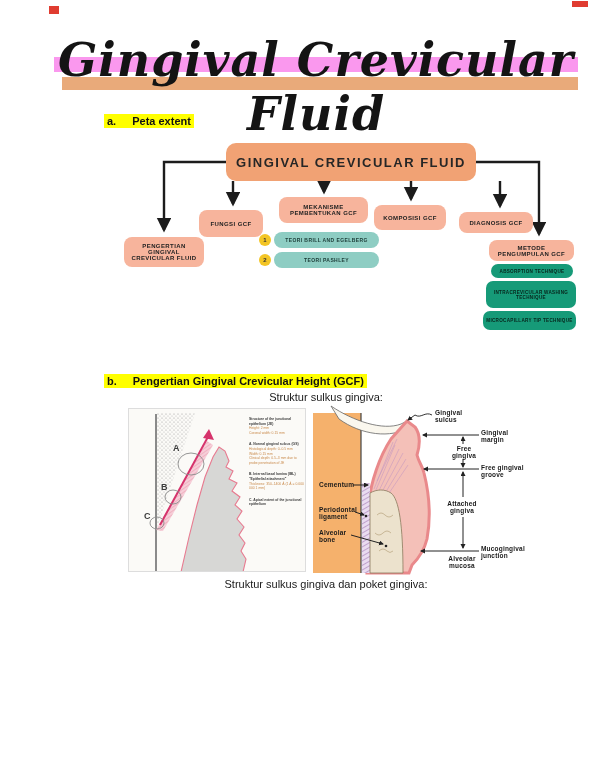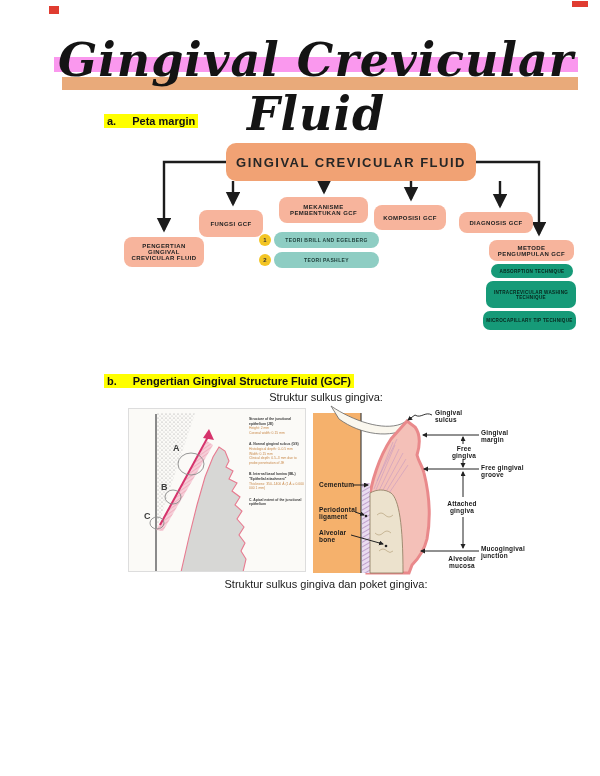--- a/index.html
+++ b/index.html
@@ -40,21 +40,21 @@
 <div class="page">
 
   <div class="abs corner-mark" style="left:33px;top:6px;width:10px;height:8px;"></div>
   <div class="abs corner-mark" style="left:556px;top:1px;width:16px;height:6px;"></div>
 
   <div class="abs stripe-pink"></div>
   <div class="abs stripe-orange"></div>
   <div class="abs main-title">Gingival Crevicular Fluid</div>
 
   <div class="abs" style="left:88px;top:111px;">
-    <span class="hl"><span class="lbl">a.</span><span>Peta margin</span></span>
+    <span class="hl"><span class="lbl">a.</span><span>Peta extent</span></span>
   </div>
 
   <div class="abs cmap">
     <svg width="600" height="205" style="position:absolute;left:0;top:0;">
       <defs>
         <marker id="ah" markerWidth="8" markerHeight="8" refX="5" refY="3" orient="auto">
           <path d="M0,0 L6,3 L0,6 Z" fill="#1c1c1c"></path>
         </marker>
       </defs>
 
@@ -80,21 +80,21 @@
     <div class="node teal" style="left:258px;top:97px;width:105px;height:16px;">TEORI BRILL AND EGELBERG</div>
     <div class="node numcirc" style="left:243px;top:119px;width:12px;height:12px;">2</div>
     <div class="node teal" style="left:258px;top:117px;width:105px;height:16px;">TEORI PASHLEY</div>
 
     <div class="node green" style="left:475px;top:129px;width:82px;height:14px;">ABSORPTION TECHNIQUE</div>
     <div class="node green" style="left:470px;top:146px;width:90px;height:27px;">INTRACREVICULAR WASHING TECHNIQUE</div>
     <div class="node green" style="left:467px;top:176px;width:93px;height:19px;">MICROCAPILLARY TIP TECHNIQUE</div>
   </div>
 
   <div class="abs" style="left:88px;top:371px;">
-    <span class="hl"><span class="lbl">b.</span><span>Pengertian Gingival Structure Fluid (GCF)</span></span>
+    <span class="hl"><span class="lbl">b.</span><span>Pengertian Gingival Crevicular Height (GCF)</span></span>
   </div>
 
   <div class="abs caption" style="left:0;top:391px;width:620px;">Struktur sulkus gingiva:</div>
 
   <div class="abs fig" style="left:112px;top:408px;width:178px;height:164px;background:#fbfaf7;border:1px solid #ddd;box-sizing:border-box;">
     <svg width="178" height="164" style="position:absolute;left:0;top:0;">
       <defs>
         <pattern id="stip" width="4" height="4" patternUnits="userSpaceOnUse">
           <circle cx="1" cy="1" r="0.6" fill="#9a9a9a"></circle>
           <circle cx="3" cy="3" r="0.6" fill="#b5b5b5"></circle>

